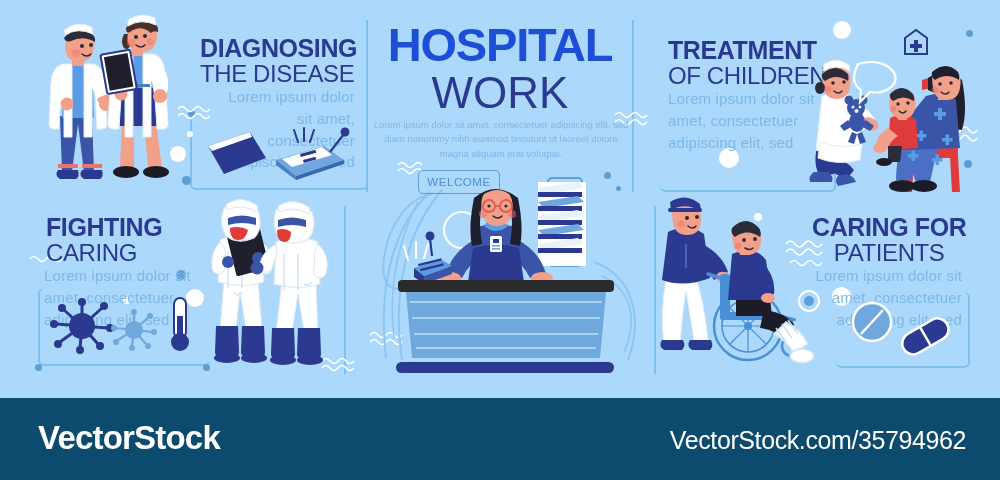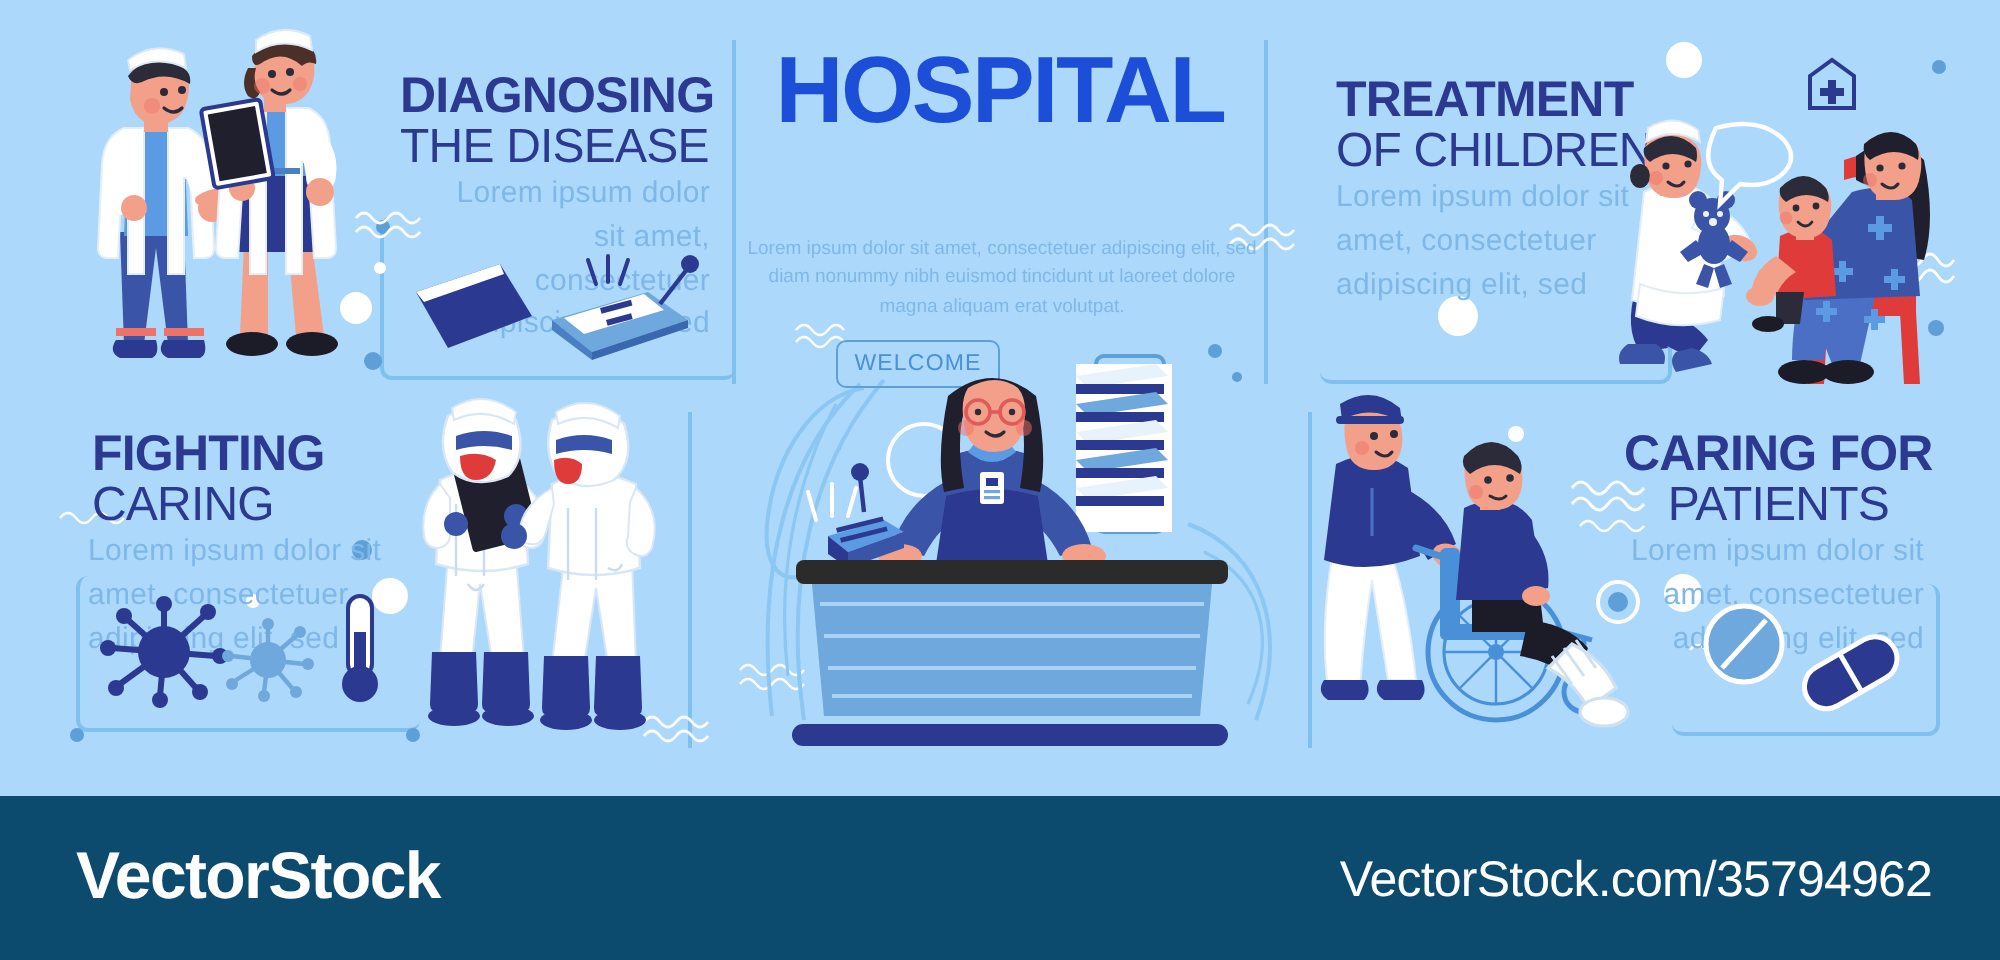--- a/index.html
+++ b/index.html
@@ -191,20 +191,21 @@
       <path d="M46 14 C26 52 16 100 22 150" fill="none" stroke="#8CC6F2" stroke-width="1.6"></path>
       <path d="M60 6 C34 10 16 40 12 70 C9 92 16 104 30 100" fill="none" stroke="#8CC6F2" stroke-width="2"></path>
     </svg>
     <svg class="ill" style="left:588px;top:256px;" width="60" height="120">
       <path d="M6 6 C44 20 56 60 40 104" fill="none" stroke="#8CC6F2" stroke-width="2"></path>
       <path d="M14 20 C44 34 50 64 36 96" fill="none" stroke="#8CC6F2" stroke-width="1.6"></path>
     </svg>
 
     <div id="center-title">
       <span class="hospital">HOSPITAL</span>
+      <span class="work">WORK</span>
     </div>
     <div id="center-sub">Lorem ipsum dolor sit amet, consectetuer adipiscing elit, sed diam nonummy nibh euismod tincidunt ut laoreet dolore magna aliquam erat volutpat.</div>
 
     <div id="welcome-box">
       <span>WELCOME</span>
     </div>
 
     <div class="hd" id="hd-diagnosing">
       <span class="l1">DIAGNOSING</span>
       <span class="l2">THE DISEASE</span>

